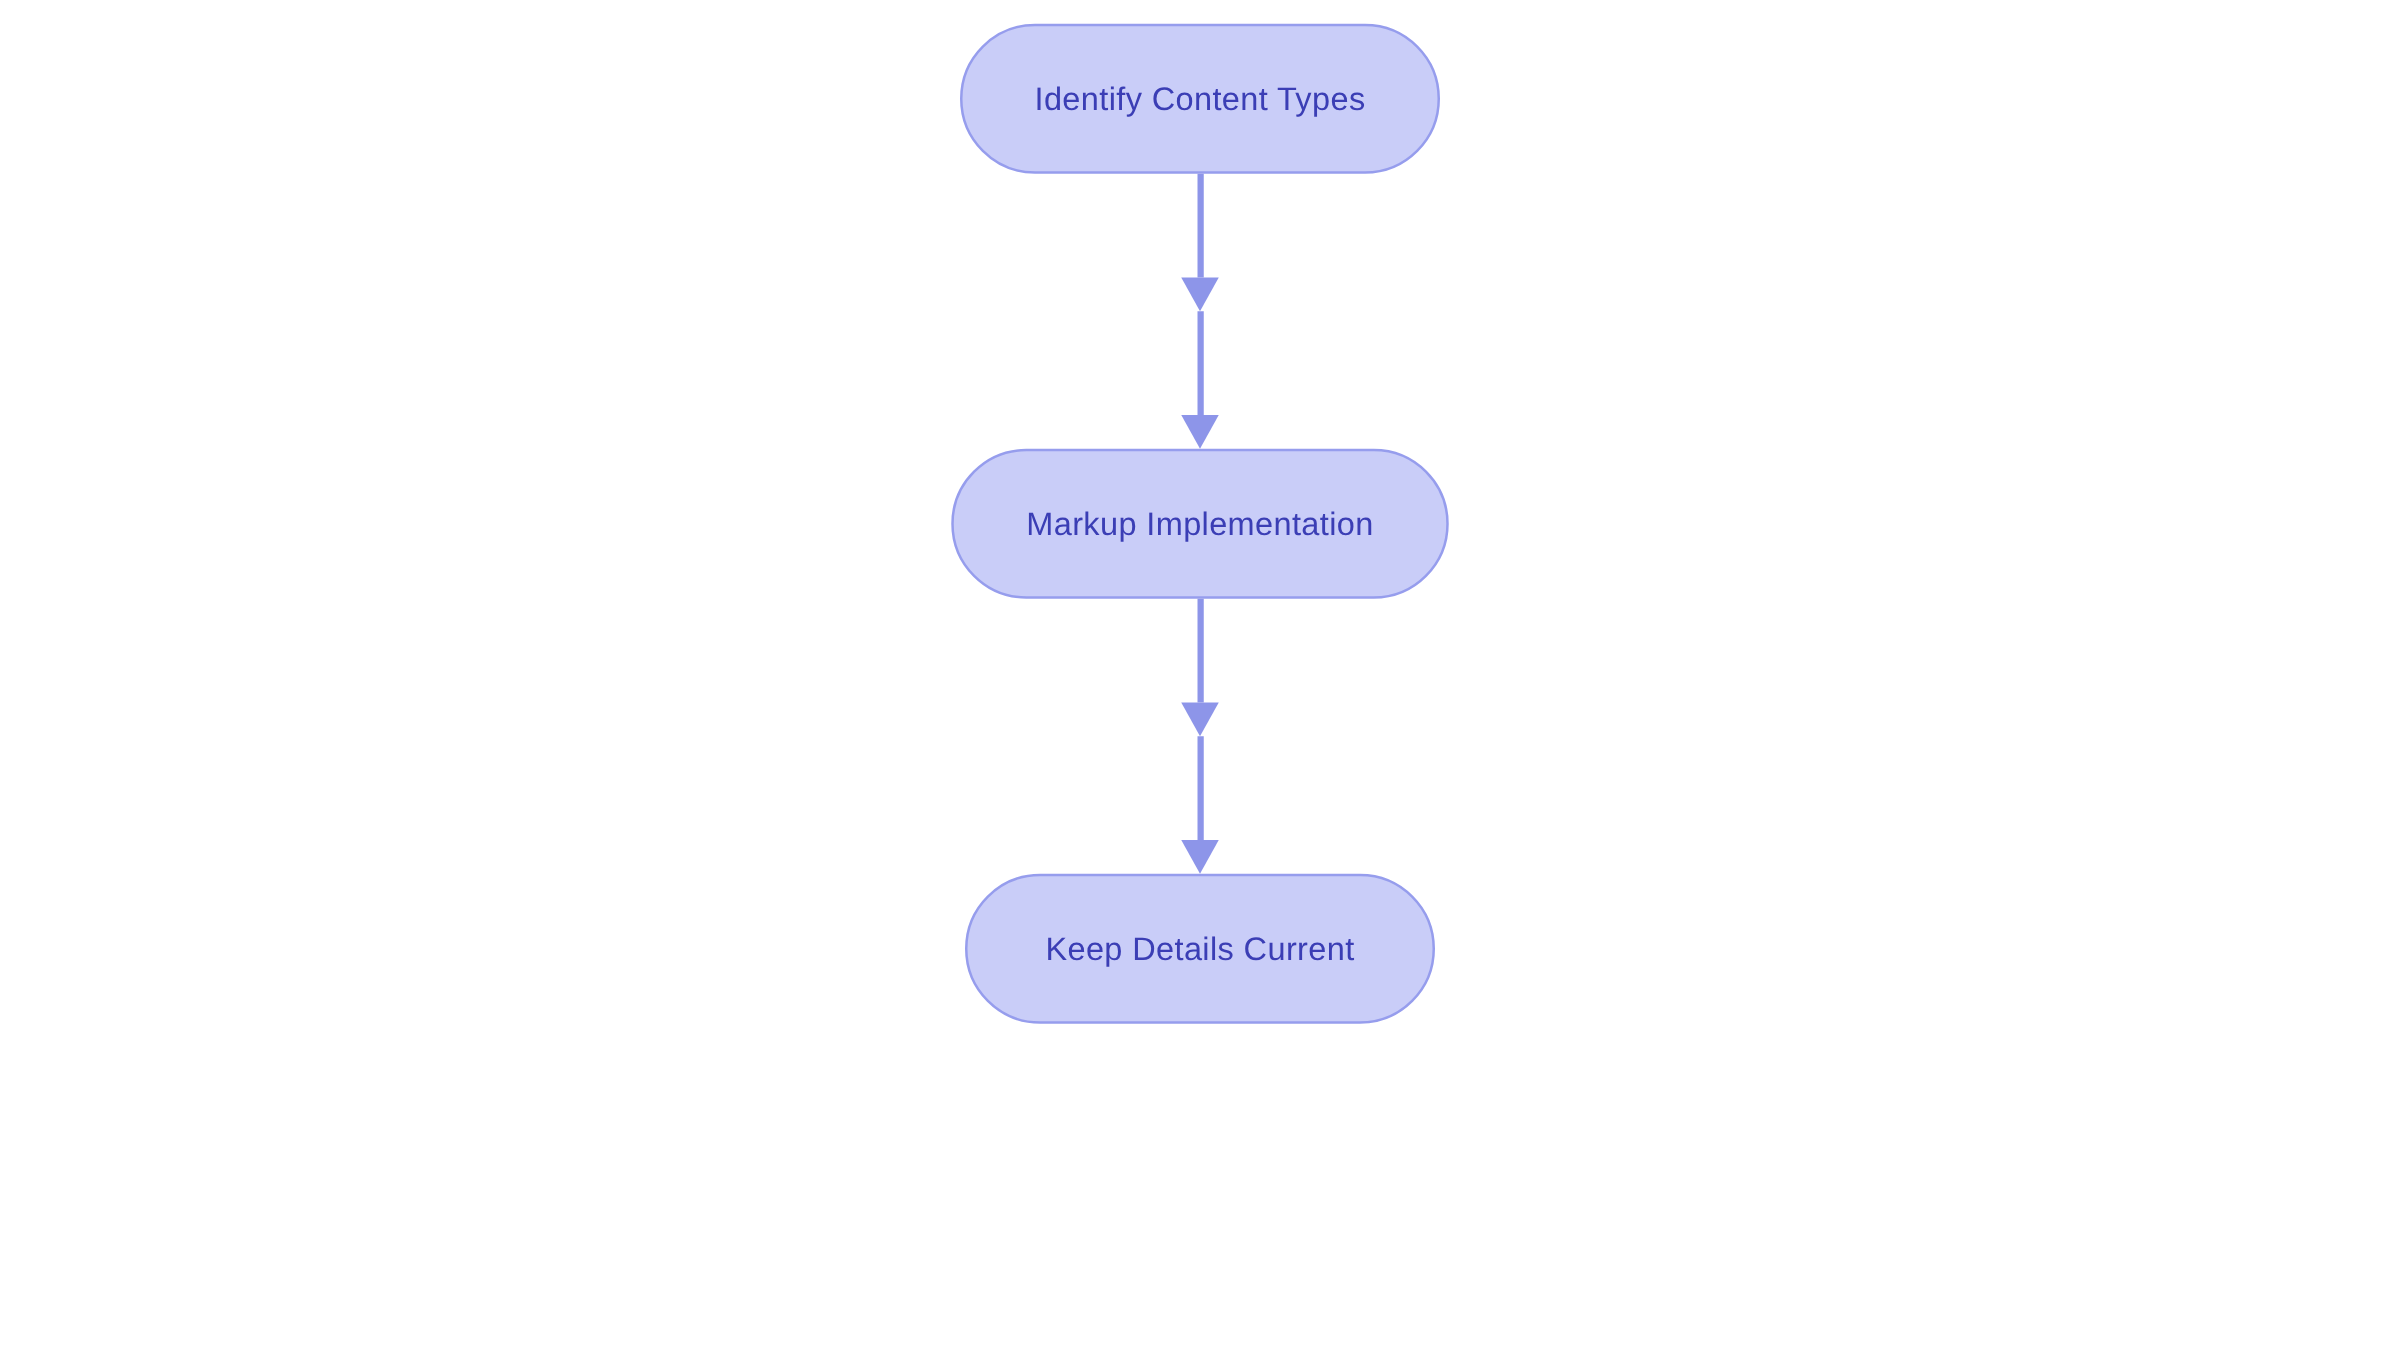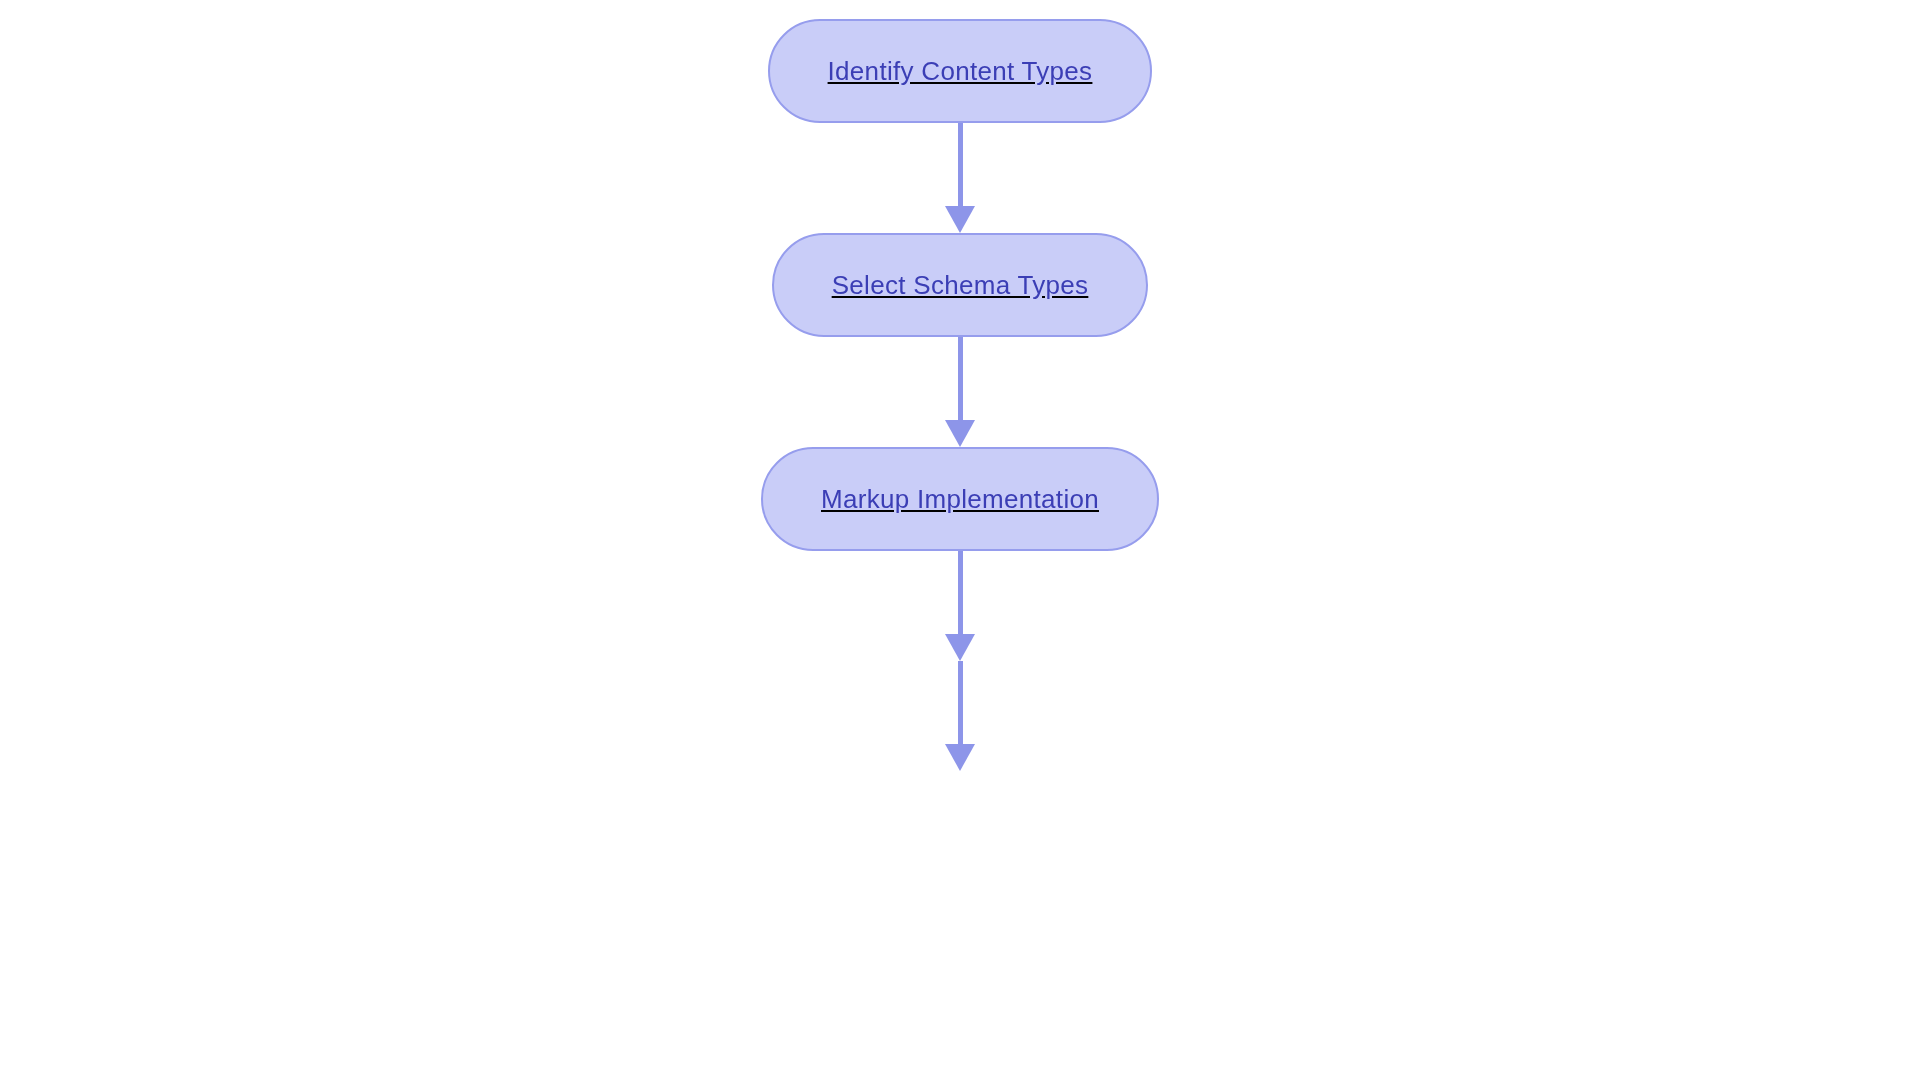--- a/index.html
+++ b/index.html
@@ -20,31 +20,30 @@
   .canvas {
     width: 1920px;
     height: 1083px;
     display: flex;
     flex-direction: column;
     align-items: center;
     padding-top: 19px;
     background: var(--background);
   }
   .node {
-    height: 104px;
+    height: 120px;
     min-width: 376px;
     padding: 0 58px;
     border-radius: 62px;
     background: var(--node-fill);
     border: 2px solid var(--node-border);
     display: flex;
     align-items: center;
     justify-content: center;
     flex: 0 0 auto;
-    text-decoration: underline;
   }
   .node-label {
     font-size: 26px;
     letter-spacing: 0.3px;
     color: var(--node-text);
     white-space: nowrap;
   }
   .arrow {
     height: 110px;
     flex: 0 0 auto;
@@ -72,23 +71,20 @@
 
   <div class="node">
     <span class="node-label">Identify Content Types</span>
   </div>
 
   <div class="arrow">
     <div class="arrow-shaft"></div>
     <div class="arrow-head"></div>
   </div>
 
-  <div class="node">
-    <span class="node-label">Select Schema Types</span>
-  </div>
 
   <div class="arrow">
     <div class="arrow-shaft"></div>
     <div class="arrow-head"></div>
   </div>
 
   <div class="node">
     <span class="node-label">Markup Implementation</span>
   </div>
 
@@ -96,14 +92,17 @@
     <div class="arrow-shaft"></div>
     <div class="arrow-head"></div>
   </div>
 
 
   <div class="arrow">
     <div class="arrow-shaft"></div>
     <div class="arrow-head"></div>
   </div>
 
+  <div class="node">
+    <span class="node-label">Keep Details Current</span>
+  </div>
 
 </div>
 
 </body></html>

